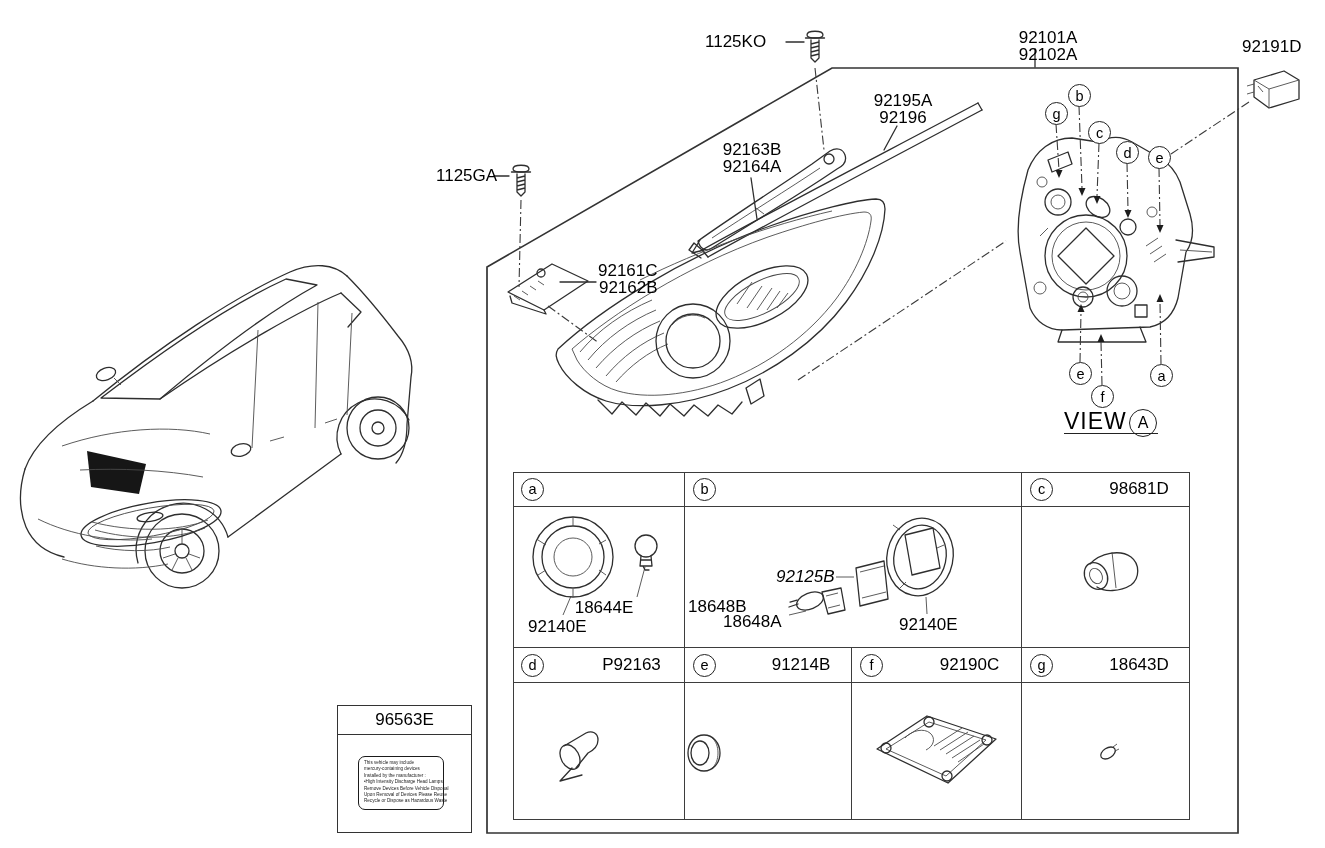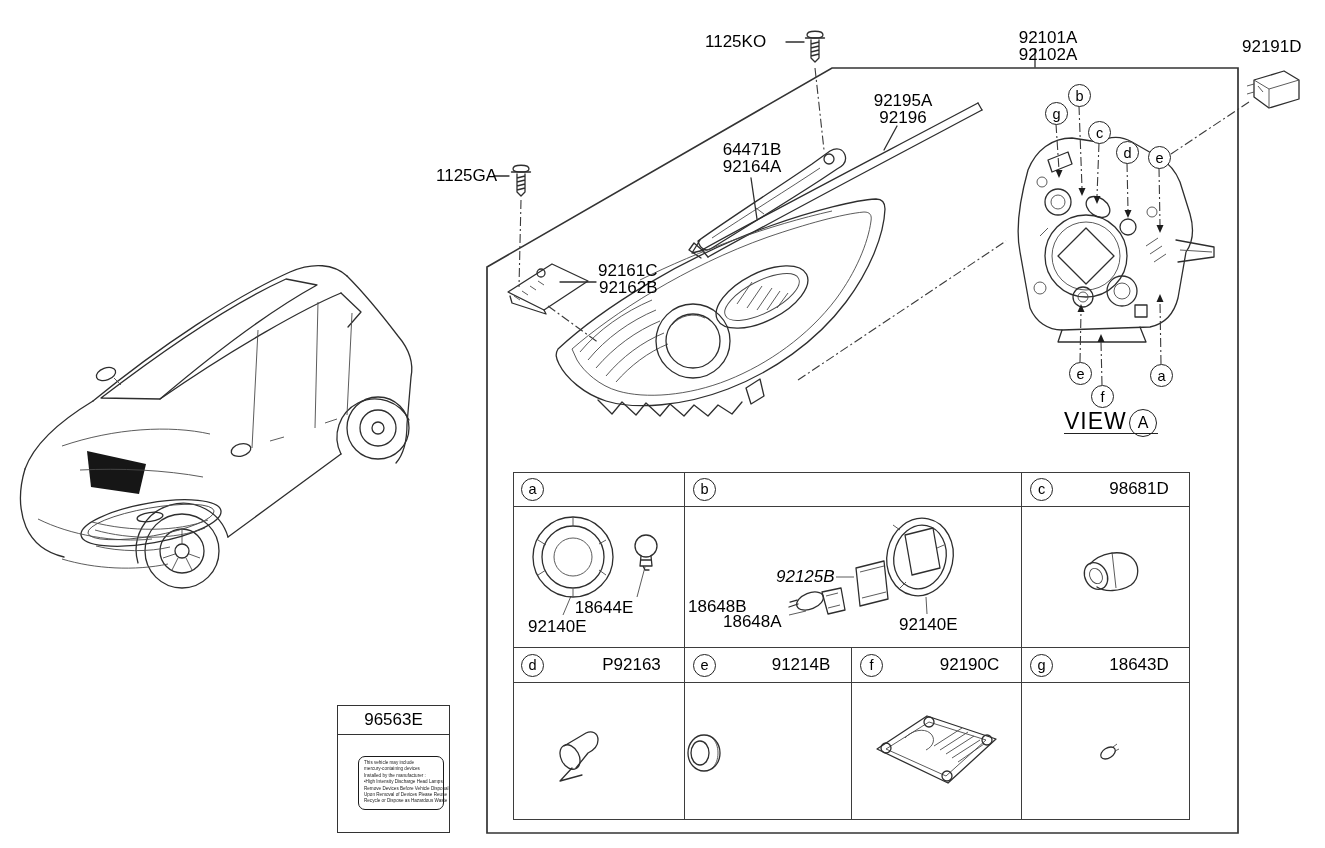--- a/index.html
+++ b/index.html
@@ -12,21 +12,21 @@
   .ar{fill:#1c1c1c;stroke:none;}
   .lbl{position:absolute;z-index:3;font-size:17px;line-height:17px;white-space:nowrap;}
   .lbl2{text-align:center;}
   .co{position:absolute;z-index:3;width:21px;height:21px;border:1.4px solid #222;border-radius:50%;
       background:#fff;display:flex;align-items:center;justify-content:center;font-size:14.5px;}
   .tb{position:absolute;z-index:2;box-sizing:border-box;border-color:#3d3d3d;border-style:solid;border-width:0;background:transparent;}
   .cellhead{display:flex;align-items:center;padding-left:8px;}
   .chl{width:21px;height:21px;border:1.3px solid #222;border-radius:50%;flex:0 0 auto;
        display:flex;align-items:center;justify-content:center;font-size:14.5px;background:#fff;}
   .chp{flex:1;text-align:center;font-size:17px;padding-left:35px;}
-  #warnbox{position:absolute;z-index:3;left:337px;top:705px;width:113px;height:128px;
+  #warnbox{position:absolute;z-index:3;left:337px;top:705px;width:135px;height:128px;
            box-sizing:border-box;border:1.5px solid #333;}
   #warnhead{height:28px;border-bottom:1.5px solid #333;display:flex;align-items:center;justify-content:center;font-size:17px;}
   #warnlabel{position:absolute;left:20px;top:50px;width:86px;height:54px;box-sizing:border-box;
              border:1.6px solid #1a1a1a;border-radius:7px;padding:3px 2px 2px 5px;}
   #warnlabel div{font-size:4.6px;line-height:6.4px;white-space:nowrap;color:#222;}
   #viewline{position:absolute;z-index:3;left:1064px;top:433px;width:94px;border-bottom:1.6px solid #222;}
   #viewword{position:absolute;z-index:3;left:1064px;top:408px;font-size:23px;letter-spacing:1px;}
 </style>
 </head>
 <body>
@@ -251,21 +251,21 @@
 </div>
 
 <div class="lbl" style="left:1242px;top:38px;">92191D</div>
 
 <div class="lbl lbl2" style="left:858px;top:92px;width:90px;">
   <div>92195A</div>
   <div>92196</div>
 </div>
 
 <div class="lbl lbl2" style="left:714px;top:141px;width:76px;">
-  <div>64471B</div>
+  <div>92163B</div>
   <div>92164A</div>
 </div>
 
 <div class="lbl" style="left:436px;top:167px;">1125GA</div>
 
 <div class="lbl" style="left:598px;top:262px;text-align:right;">
   <div>92161C</div>
   <div>92162B</div>
 </div>
 

